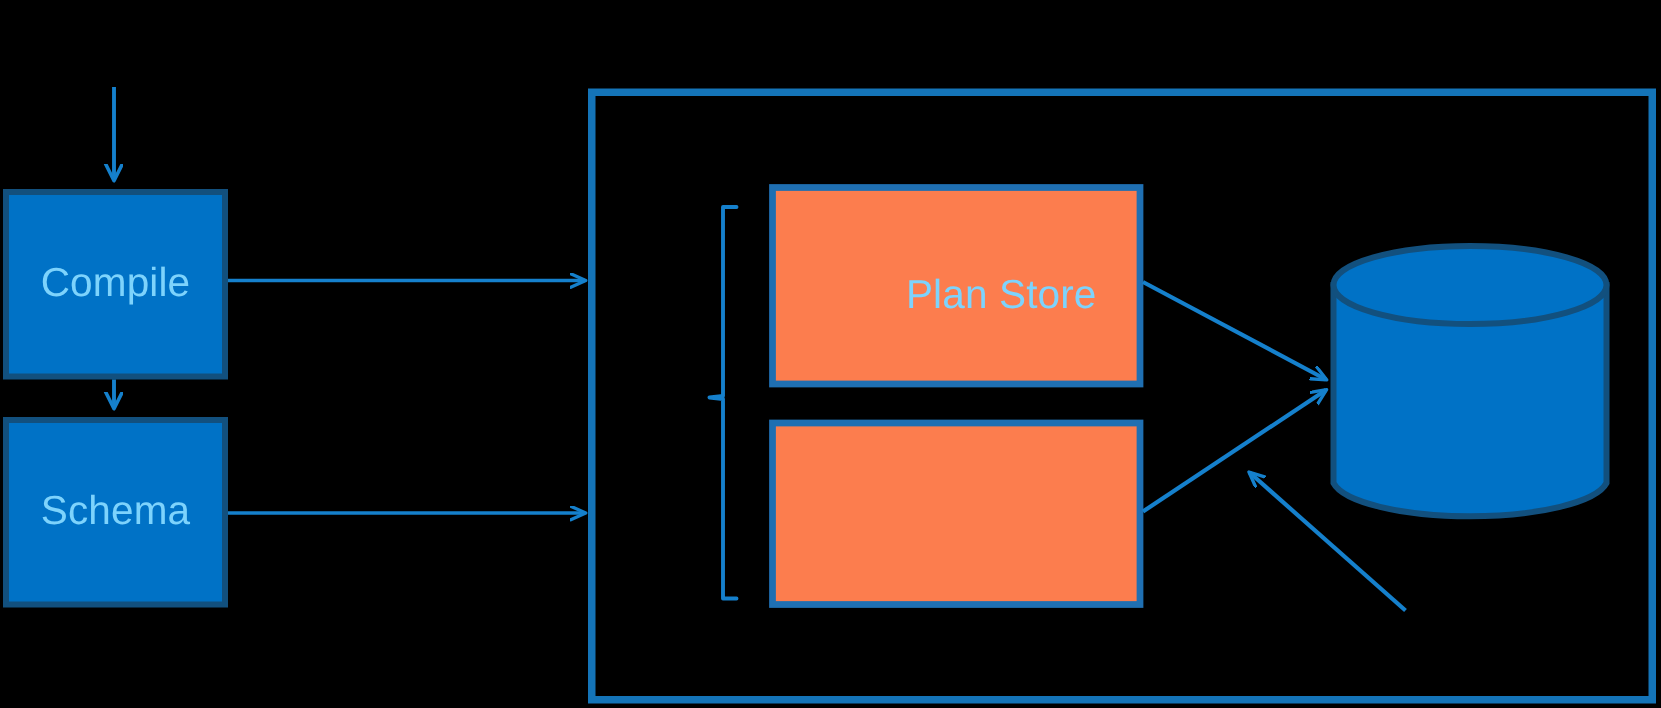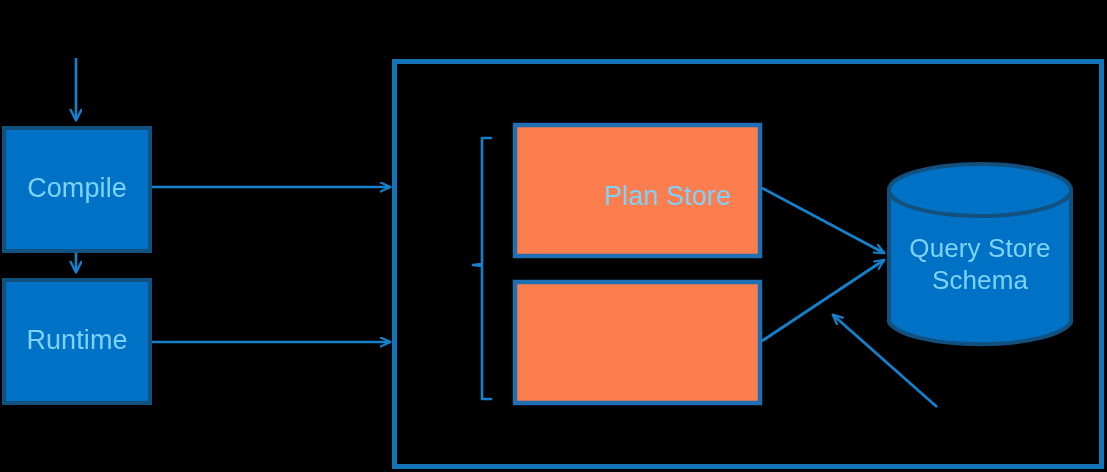--- a/index.html
+++ b/index.html
@@ -97,21 +97,19 @@
 
     <g>
       <path d="M889,190 L889,322 A92,26 0 0 0 1071,322 L1071,190 Z" fill="#0072C6" stroke="#12507E" stroke-width="4"></path>
       <ellipse cx="980" cy="190" rx="91" ry="26" fill="#0072C6" stroke="#12507E" stroke-width="4"></ellipse>
     </g>
 
   </svg>
 
   <div class="node-label label-compile">Compile</div>
 
-  <div class="node-label label-execute">Runtime</div>
+  <div class="node-label label-execute">Schema</div>
 
   <div class="node-label label-plan-store">Plan Store</div>
 
 
-  <div class="node-label label-query-store-schema">Query Store
-Schema</div>
 
 </div>
 
 </body></html>

